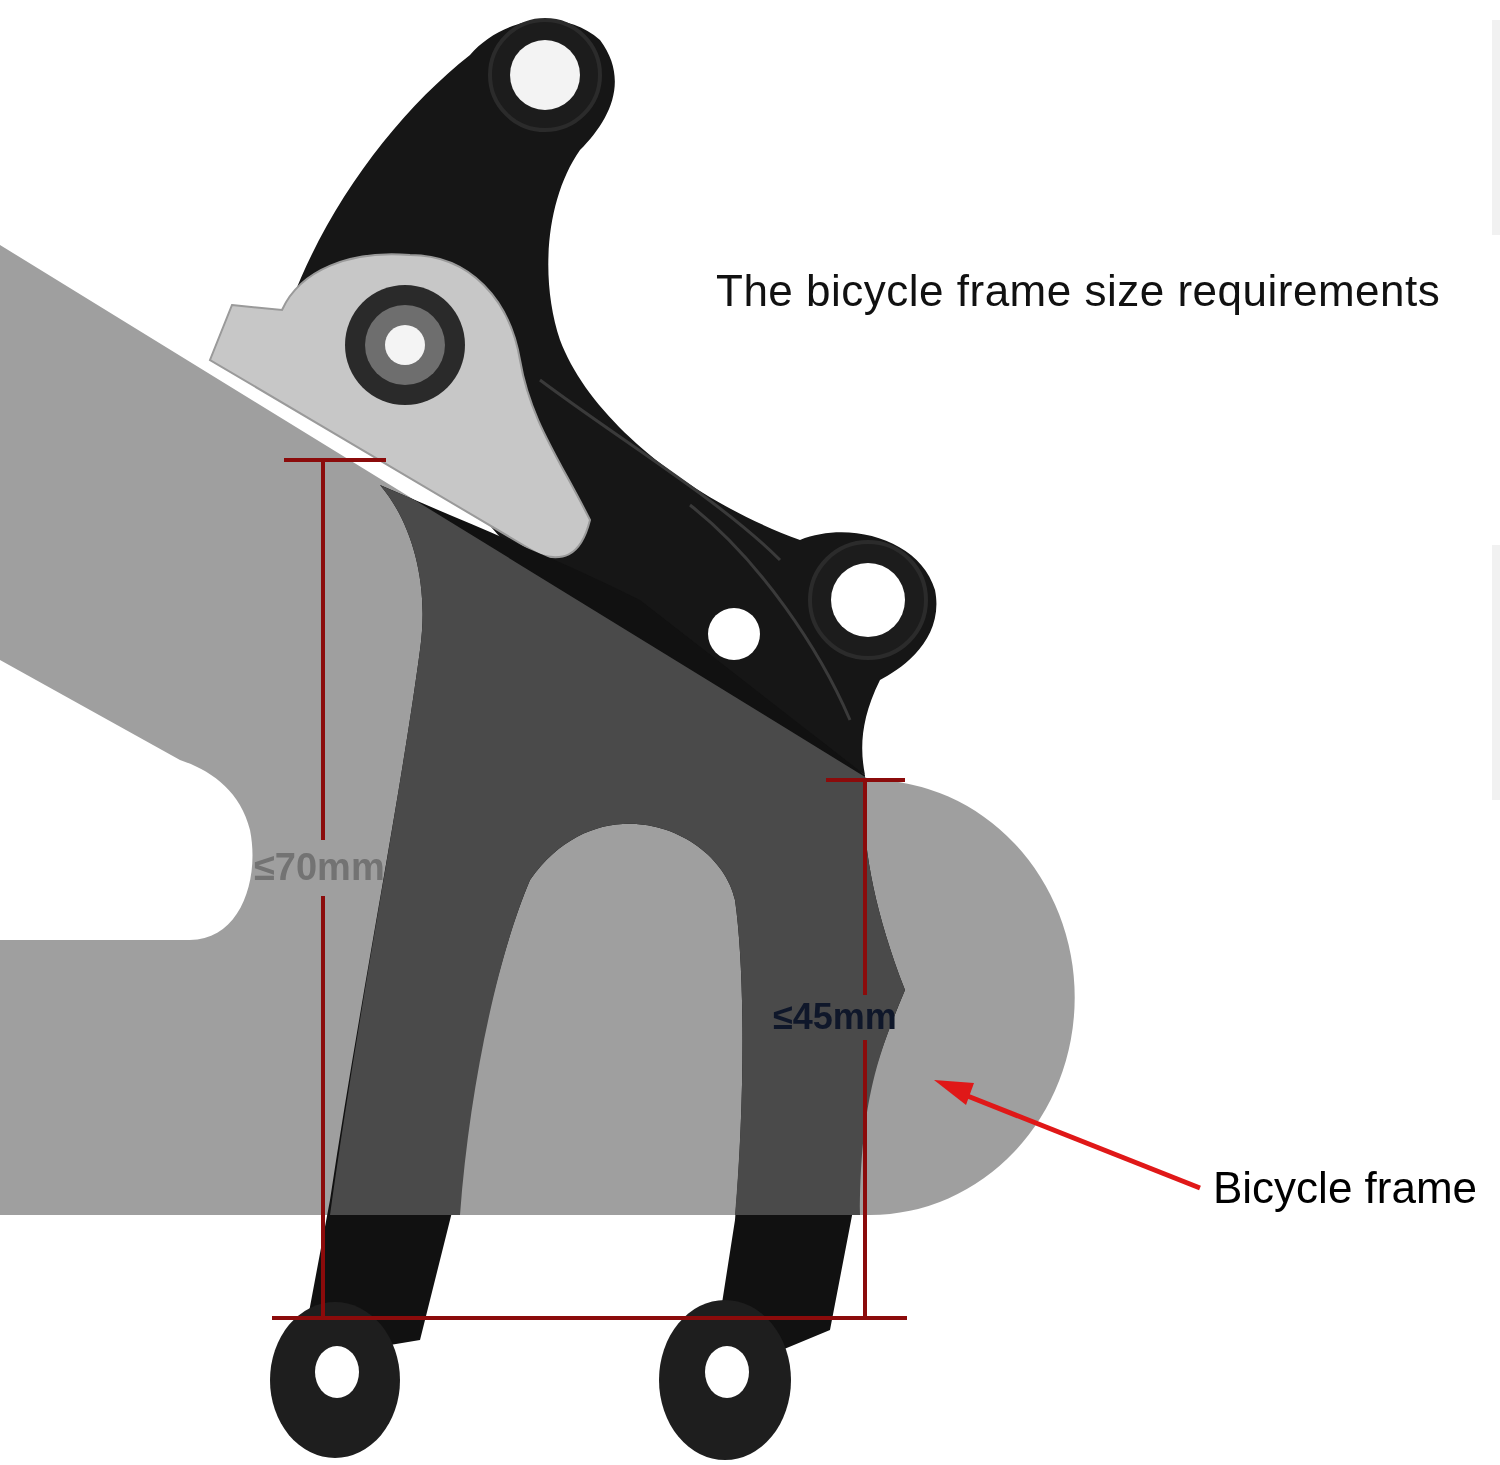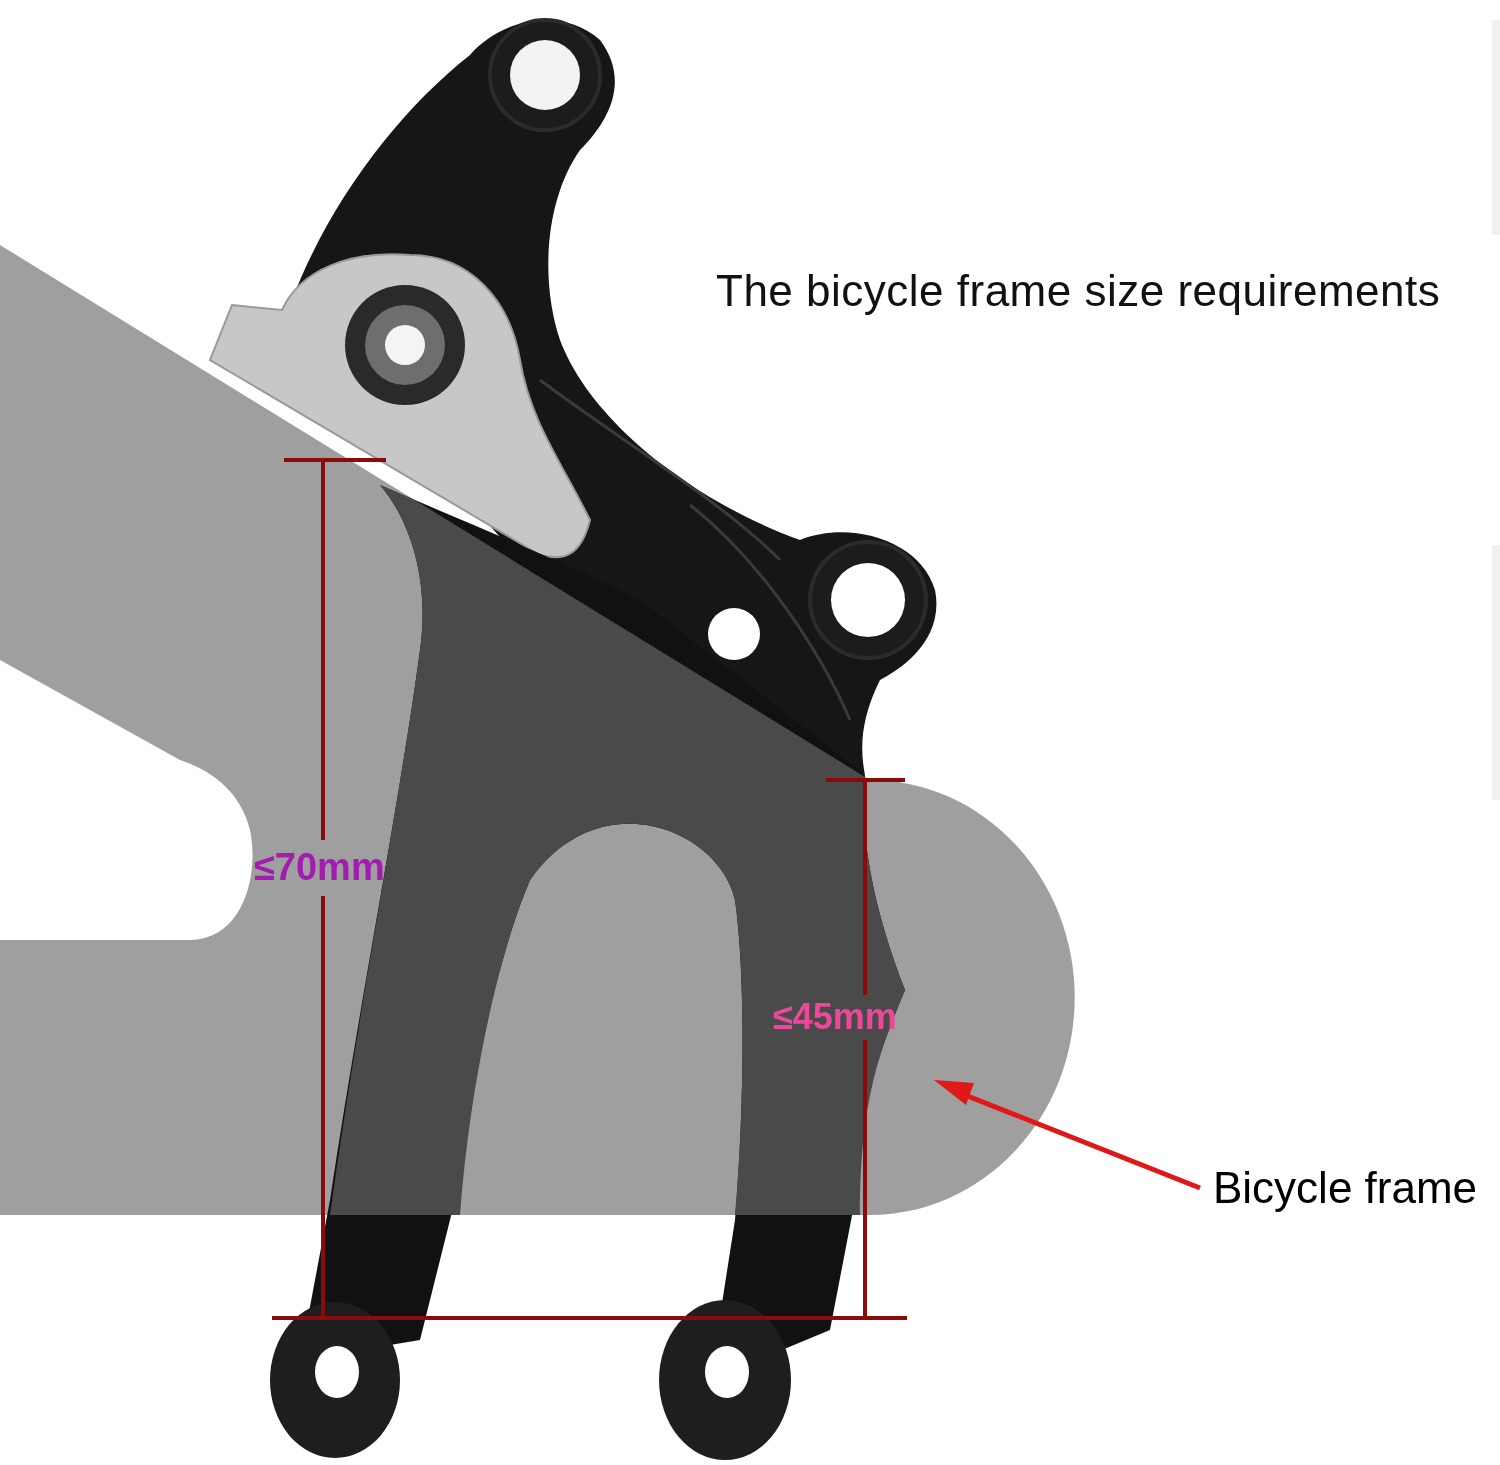--- a/index.html
+++ b/index.html
@@ -1,22 +1,22 @@
 <!DOCTYPE html>
 <html><head>
 <meta charset="utf-8">
 <style>
   html, body { margin: 0; padding: 0; background: #ffffff; }
   body { width: 1500px; height: 1465px; position: relative; overflow: hidden; font-family: "Liberation Sans", sans-serif; }
   #stage { position: absolute; left: 0; top: 0; width: 1380px; height: 1465px; }
   .title { position: absolute; left: 716px; top: 266px; font-size: 44px; color: #111; letter-spacing: 0.5px; white-space: nowrap; font-family: "Liberation Sans", sans-serif; }
   .frame-label { position: absolute; left: 1213px; top: 1163px; font-size: 44px; color: #000000; white-space: nowrap; font-family: "Liberation Sans", sans-serif; }
-  .dim { position: absolute; font-weight: bold; color: #a21caf; white-space: nowrap; font-family: "Liberation Sans", sans-serif; }
+  .dim { position: absolute; font-weight: bold; color: #737373; white-space: nowrap; font-family: "Liberation Sans", sans-serif; }
   .dim70 { left: 254px; top: 846px; font-size: 38px; }
-  .dim45 { left: 773px; top: 996px; font-size: 36px; color: #ec4899; }
+  .dim45 { left: 773px; top: 996px; font-size: 36px; color: #0f172a; }
   .edge-strip { position: absolute; left: 1492px; width: 8px; background: #f1f1f1; }
 </style>
 </head>
 <body>
 
 <div id="stage">
   <svg width="1500" height="1465" viewBox="0 0 1500 1465" xmlns="http://www.w3.org/2000/svg">
     <defs>
       <clipPath id="frameClip">
         <path d="M0,245 L870,780 A160,170 0 0 1 870,1215 L0,1215 Z"></path>

